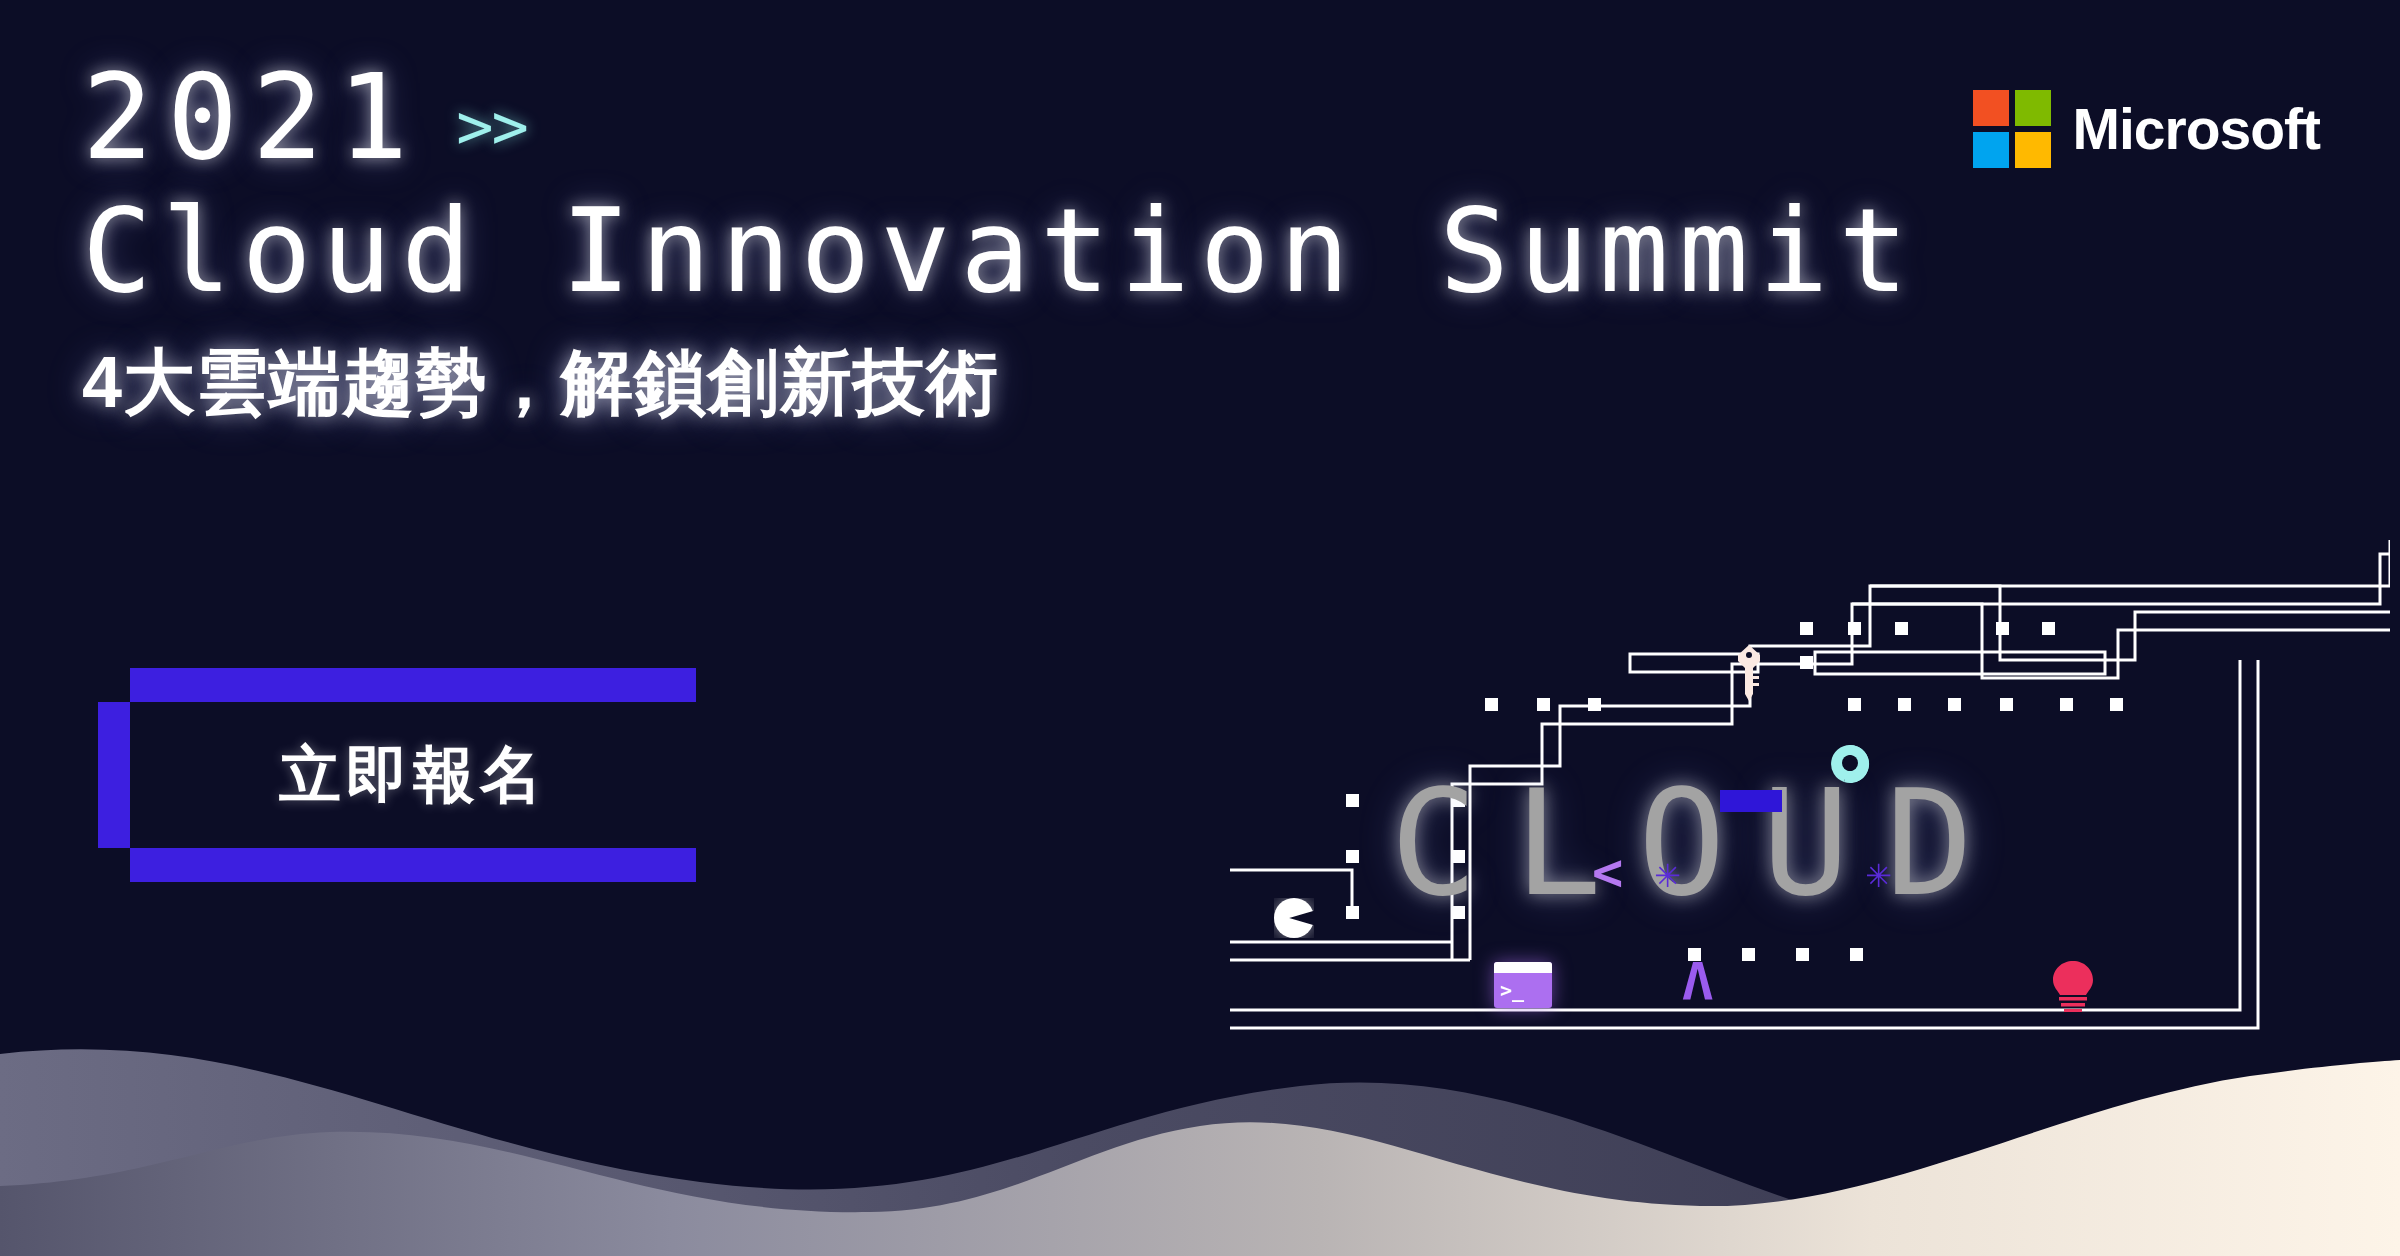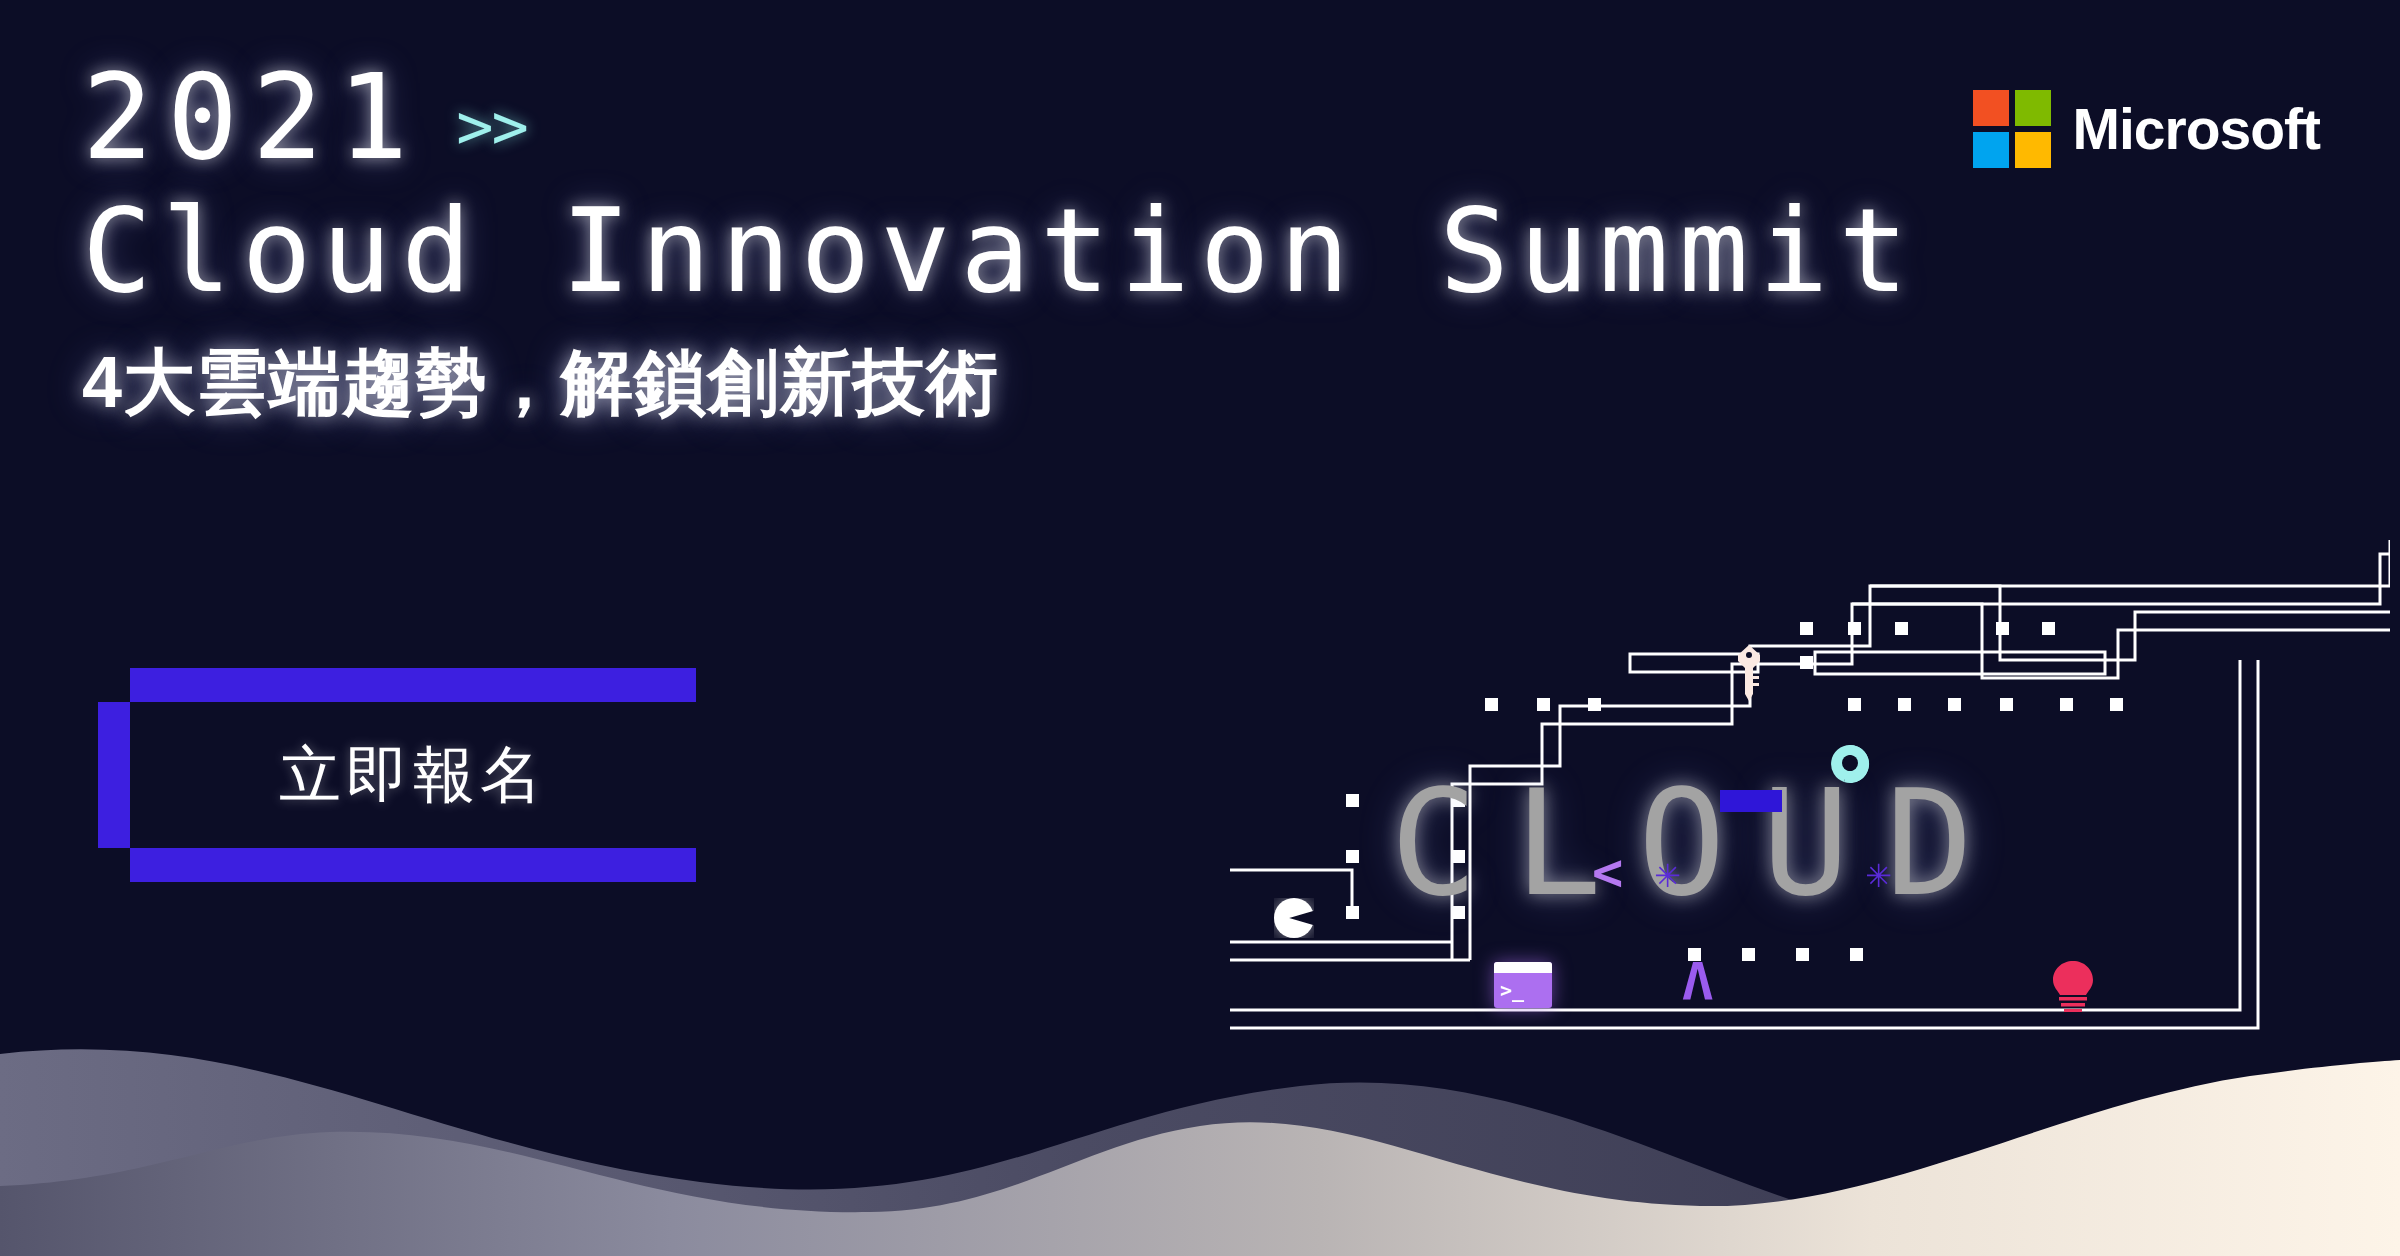--- a/index.html
+++ b/index.html
@@ -64,21 +64,21 @@
   .cta-bar-top { position:absolute; left:32px; top:0; width:566px; height:34px; background:#3d1fe0; }
   .cta-bar-bottom { position:absolute; left:32px; bottom:0; width:566px; height:34px; background:#3d1fe0; }
   .cta-bar-left { position:absolute; left:0; top:34px; width:34px; height:146px; background:#3d1fe0; }
   .cta-bar-right { position:absolute; right:0; top:34px; width:34px; height:146px; background:#3d1fe0; }
   .cta-box {
     position:absolute; left:32px; top:34px; width:566px; height:146px;
     background:#0c0d26;
     display:flex; align-items:center; justify-content:center;
     cursor:pointer;
   }
-  .cta-label { color:#ffffff; font-size:62px; font-weight:400; letter-spacing:5px;
+  .cta-label { color:#ffffff; font-size:62px; font-weight:700; letter-spacing:5px;
                text-shadow:0 0 12px rgba(255,255,255,0.35); }
 
   
   .maze { position:absolute; left:1230px; top:540px; width:1160px; height:520px; }
   .maze svg { display:block; }
 
   .cloud-word {
     position:absolute; left:1390px; top:770px;
     font-family:"DejaVu Sans Mono","Liberation Mono",monospace;
     font-size:146px;

